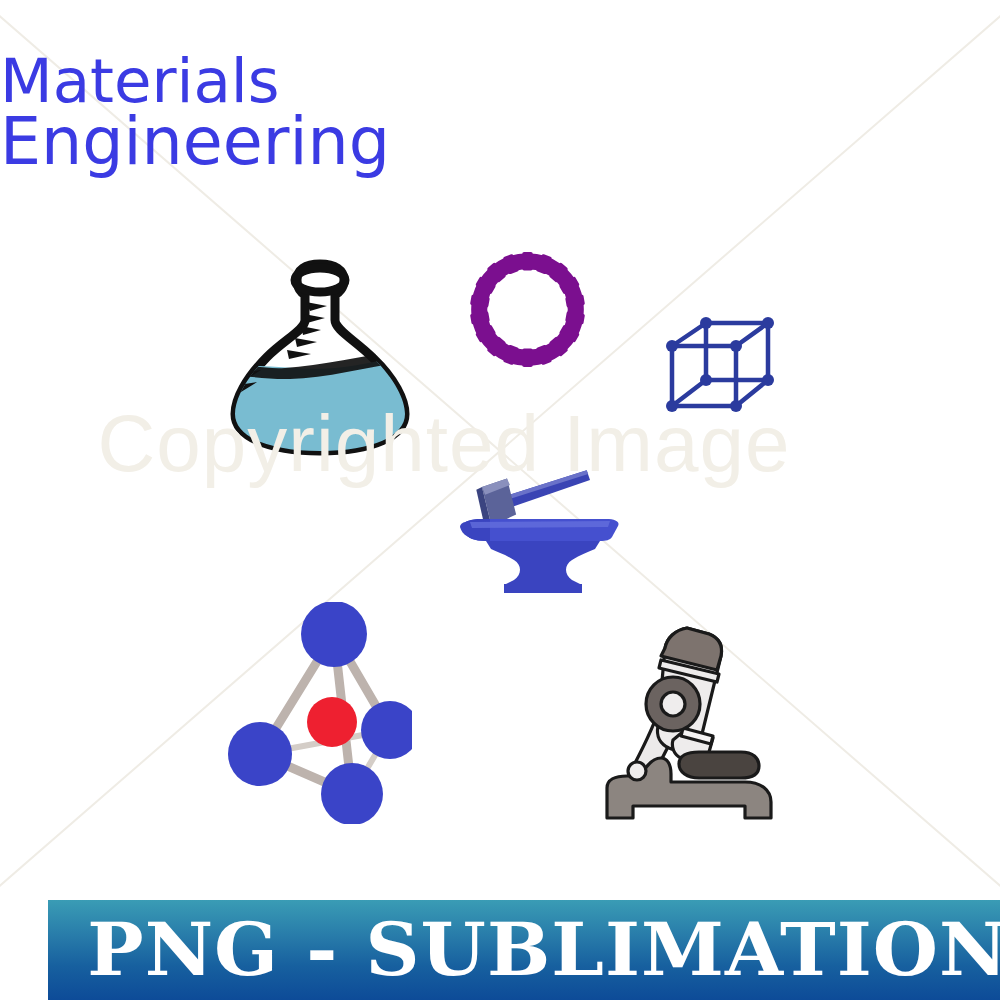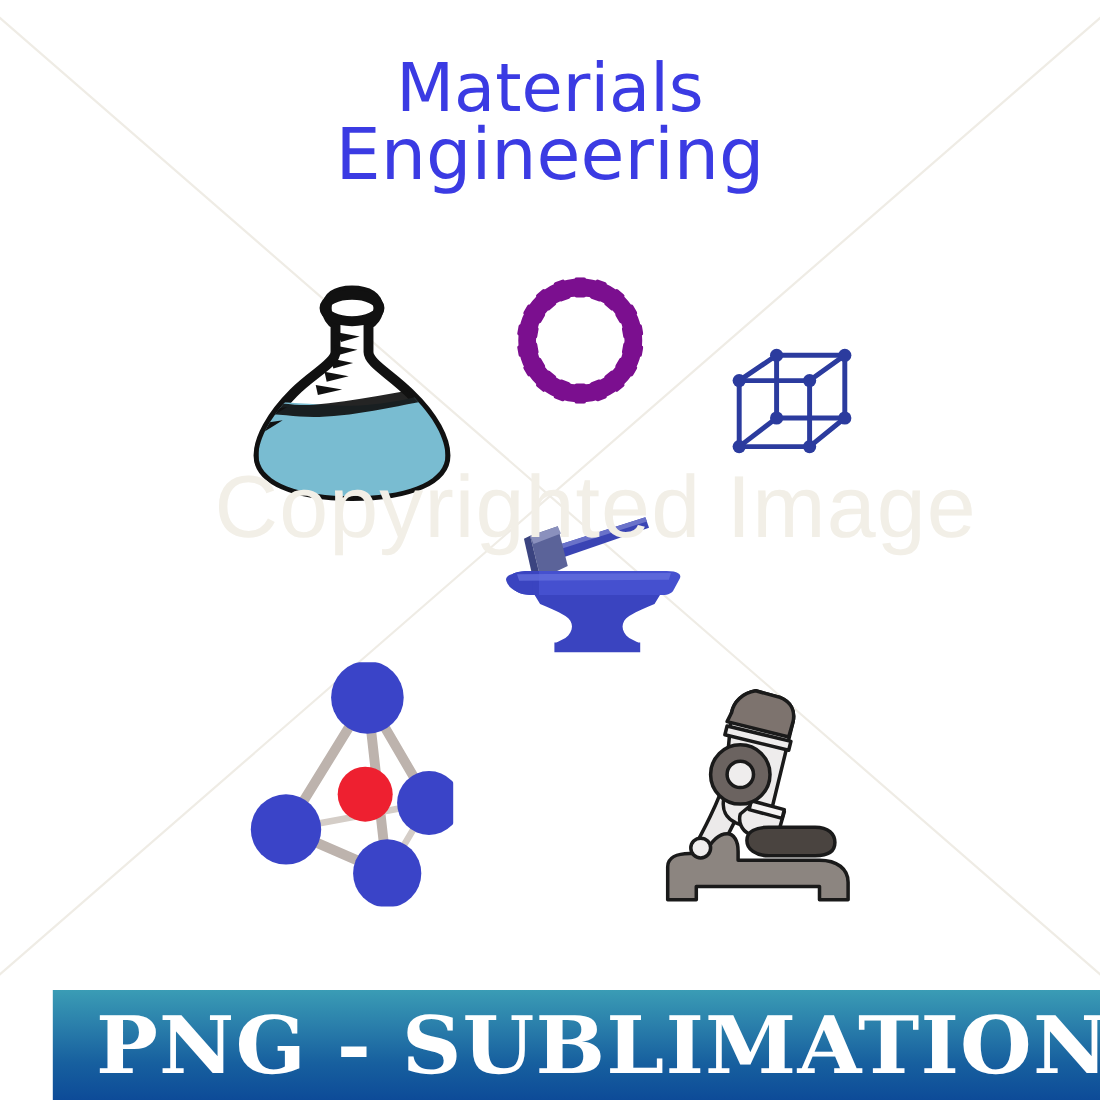--- a/index.html
+++ b/index.html
@@ -31,39 +31,37 @@
     pointer-events: none;
   }
   .wm-line.a { transform: rotate(41deg); }
   .wm-line.b { transform: rotate(-41deg); }
 
   .wm-text {
     position: absolute;
     left: 0;
     top: 398px;
     width: 888px;
-    text-align: right;
+    text-align: center;
     font-family: "Liberation Sans", sans-serif;
     font-size: 80px;
     font-weight: 400;
     letter-spacing: 1px;
     color: #f2efe7;
     white-space: nowrap;
     pointer-events: none;
     user-select: none;
-    margin-top: 17px;
   }
 
   
   .title-wrap {
     position: absolute;
     left: 0;
     top: 52px;
     width: 1000px;
-    text-align: center;
     line-height: 0.96;
   }
   .title-line {
     display: block;
     font-family: "DejaVu Sans", sans-serif;
     font-size: 61px;
     font-weight: 400;
     color: #3b3be3;
     letter-spacing: 0px;
   }

